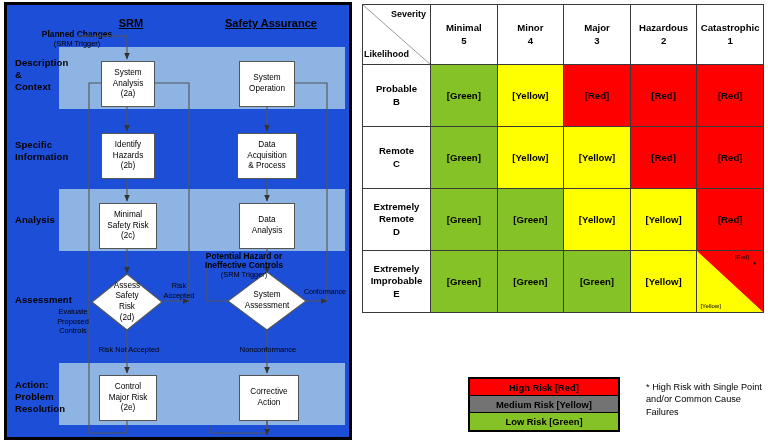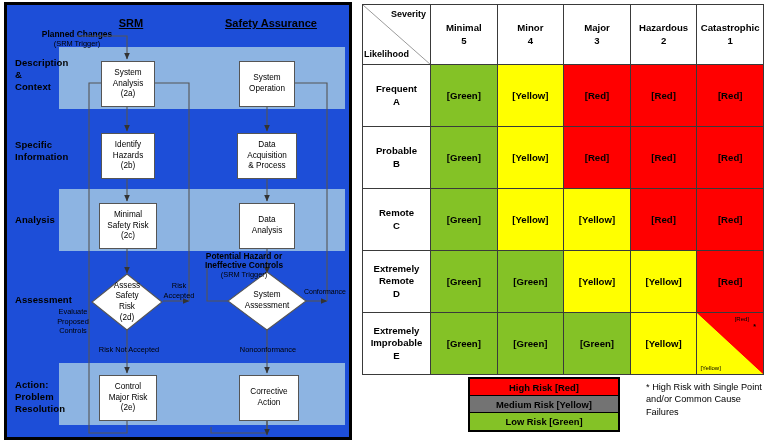--- a/index.html
+++ b/index.html
@@ -331,31 +331,20 @@
         <th class="colhead">
           <div>Hazardous</div>
           <div>2</div>
         </th>
         <th class="colhead">
           <div>Catastrophic</div>
           <div>1</div>
         </th>
       </tr>
 
-      <tr>
-        <td class="rowhead">
-          <div style="white-space:pre-line">Frequent</div>
-          <div>A</div>
-        </td>
-        <td class="cell green">[Green]</td>
-        <td class="cell yellow">[Yellow]</td>
-        <td class="cell red">[Red]</td>
-        <td class="cell red">[Red]</td>
-        <td class="cell red">[Red]</td>
-      </tr>
 
       <tr>
         <td class="rowhead">
           <div style="white-space:pre-line">Probable</div>
           <div>B</div>
         </td>
         <td class="cell green">[Green]</td>
         <td class="cell yellow">[Yellow]</td>
         <td class="cell red">[Red]</td>
         <td class="cell red">[Red]</td>

